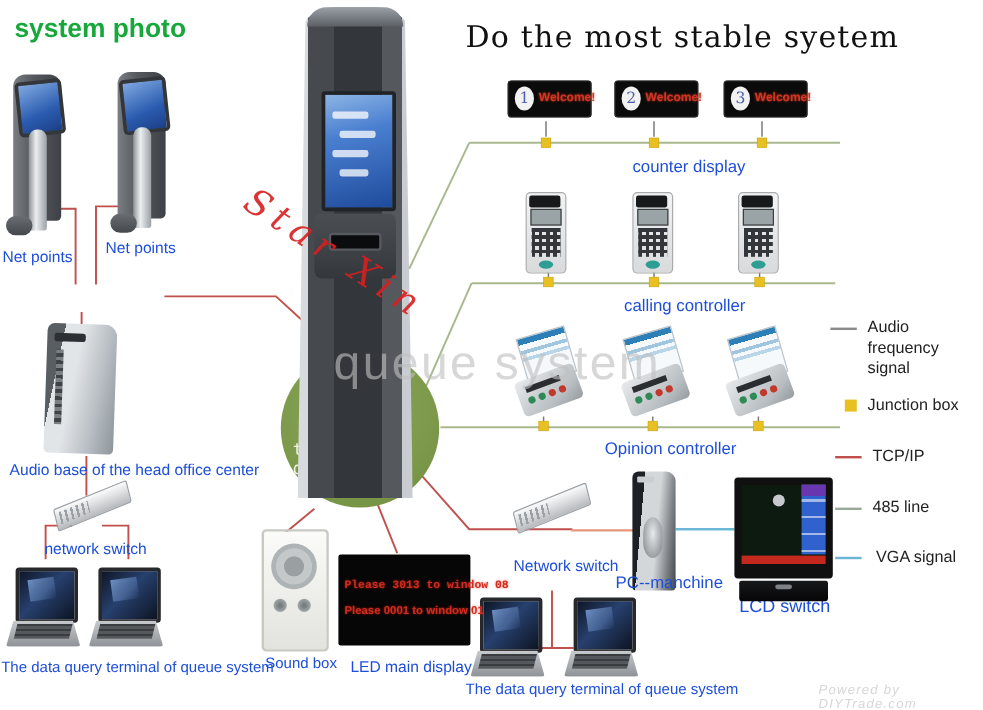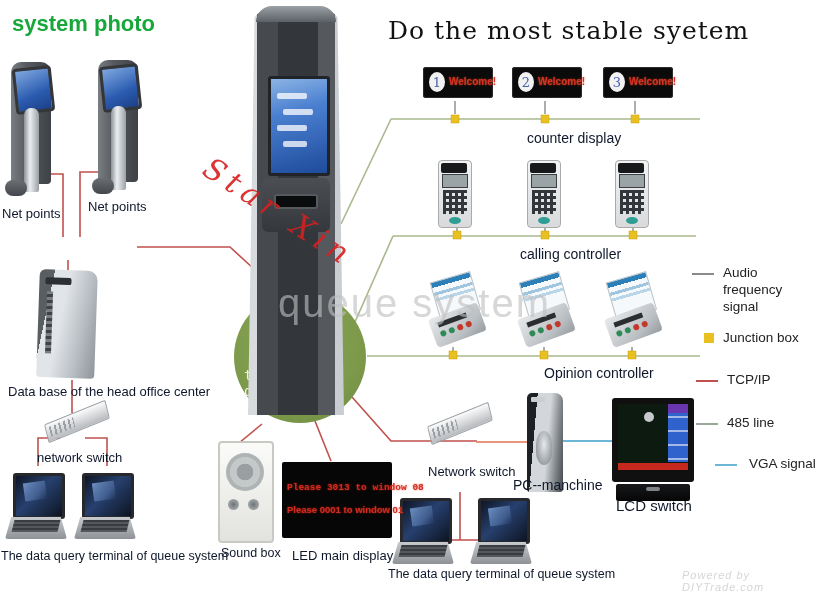--- a/index.html
+++ b/index.html
@@ -10,21 +10,21 @@
   .ln-g{stroke:#a9b88c;stroke-width:1.6;fill:none;}
   .ln-r{stroke:#c0504d;stroke-width:1.6;fill:none;}
   .ln-s{stroke:#e8967a;stroke-width:2;fill:none;}
   .ln-b{stroke:#6cb6d6;stroke-width:2;fill:none;}
   .ln-d{stroke:#777;stroke-width:1.2;fill:none;}
   .jx{fill:#e8c021;stroke:#caa10a;stroke-width:.5;}
 
   .title-photo{left:12px;top:11px;font-size:22px;font-weight:bold;color:#17a73b;letter-spacing:0;}
   .title-main{left:388px;top:16px;font-size:25px;color:#111;font-family:"DejaVu Serif",serif;letter-spacing:1px;white-space:nowrap;}
 
-  .lbl{position:absolute;font-size:13px;color:#0f172a;white-space:nowrap;}
+  .lbl{position:absolute;font-size:13px;color:#1d4ed8;white-space:nowrap;}
   .lbl-lg{font-size:14px;}
 
   
   .mini-kiosk{width:50px;height:140px;}
   .mk-body{position:absolute;left:6px;top:0;width:40px;height:122px;background:linear-gradient(90deg,#7a7e83,#565a5f 40%,#3e4247);border-radius:10px 10px 4px 4px;}
   .mk-screen{position:absolute;left:9px;top:5px;width:33px;height:40px;background:linear-gradient(160deg,#7fa8e0,#2b5cb0 60%,#1c3f86);border:3px solid #33363a;border-radius:4px;transform:rotate(-6deg);}
   .mk-pole{position:absolute;left:19px;top:46px;width:15px;height:84px;background:linear-gradient(90deg,#8e9296,#eceff1 40%,#9aa0a5);border-radius:7px 7px 2px 2px;}
   .mk-base{position:absolute;left:0px;top:118px;width:22px;height:16px;background:linear-gradient(#6a6e73,#44484c);border-radius:8px;}
 
   
@@ -185,21 +185,21 @@
     <div class="mk-base"></div>
   </div>
   <div class="lbl" style="left:2px;top:206px;">Net points</div>
   <div class="lbl" style="left:88px;top:199px;">Net points</div>
 
 
   <div class="abs tower">
     <div class="tower-cd"></div>
     <div class="tower-vents"></div>
   </div>
-  <div class="lbl" style="left:8px;top:384px;">Data base of the head office center</div>
+  <div class="lbl" style="left:8px;top:384px;">Audio base of the head office center</div>
 
   <div class="abs switch" style="left:40px;top:398px;">
     <div class="sw-bar">
         <div class="sw-vents"></div>
       </div>
   </div>
   <div class="lbl" style="left:37px;top:450px;">network switch</div>
 
   <div class="abs laptop" style="left:5px;top:473px;">
     <div class="lap-screen">
@@ -303,21 +303,21 @@
     <div class="op-base">
       <div class="op-strip"></div>
       <div class="op-dots">
         <div class="op-dot" style="background:#2e8b57;"></div>
           <div class="op-dot" style="background:#2e8b57;"></div>
         <div class="op-dot" style="background:#c0392b;"></div>
           <div class="op-dot" style="background:#c0392b;"></div>
       </div>
     </div>
   </div>
-  <div class="lbl lbl-lg" style="left:544px;top:365px;">Opinion controller</div>
+  <div class="lbl lbl-lg" style="left:504px;top:365px;">Opinion controller</div>
 
   <div class="abs soundbox">
     <div class="sb-grille"></div>
     <div class="sb-hole" style="left:8px;top:56px;"></div>
     <div class="sb-hole" style="left:28px;top:56px;"></div>
   </div>
   <div class="lbl" style="left:221px;top:546px;font-size:12.5px;">Sound box</div>
 
   <div class="abs ledbox">
     <div class="led-line" style="top:20px;font-family:Liberation Mono, monospace;">Please 3013 to window 08</div>
@@ -377,18 +377,18 @@
     <div class="leg-text">Junction box</div>
   </div>
   <div class="leg-item" style="left:696px;top:372px;">
     <div class="leg-dash" style="background:#c0504d;"></div>
     <div class="leg-text">TCP/IP</div>
   </div>
   <div class="leg-item" style="left:696px;top:415px;justify-content:flex-end;">
     <div class="leg-dash" style="background:#9aa89a;"></div>
     <div class="leg-text">485 line</div>
   </div>
-  <div class="leg-item" style="left:715px;top:456px;gap:12px;">
+  <div class="leg-item" style="left:696px;top:456px;gap:12px;">
     <div class="leg-dash" style="background:#6cb6d6;"></div>
     <div class="leg-text">VGA signal</div>
   </div>
 
 </div>
 
 </body></html>

